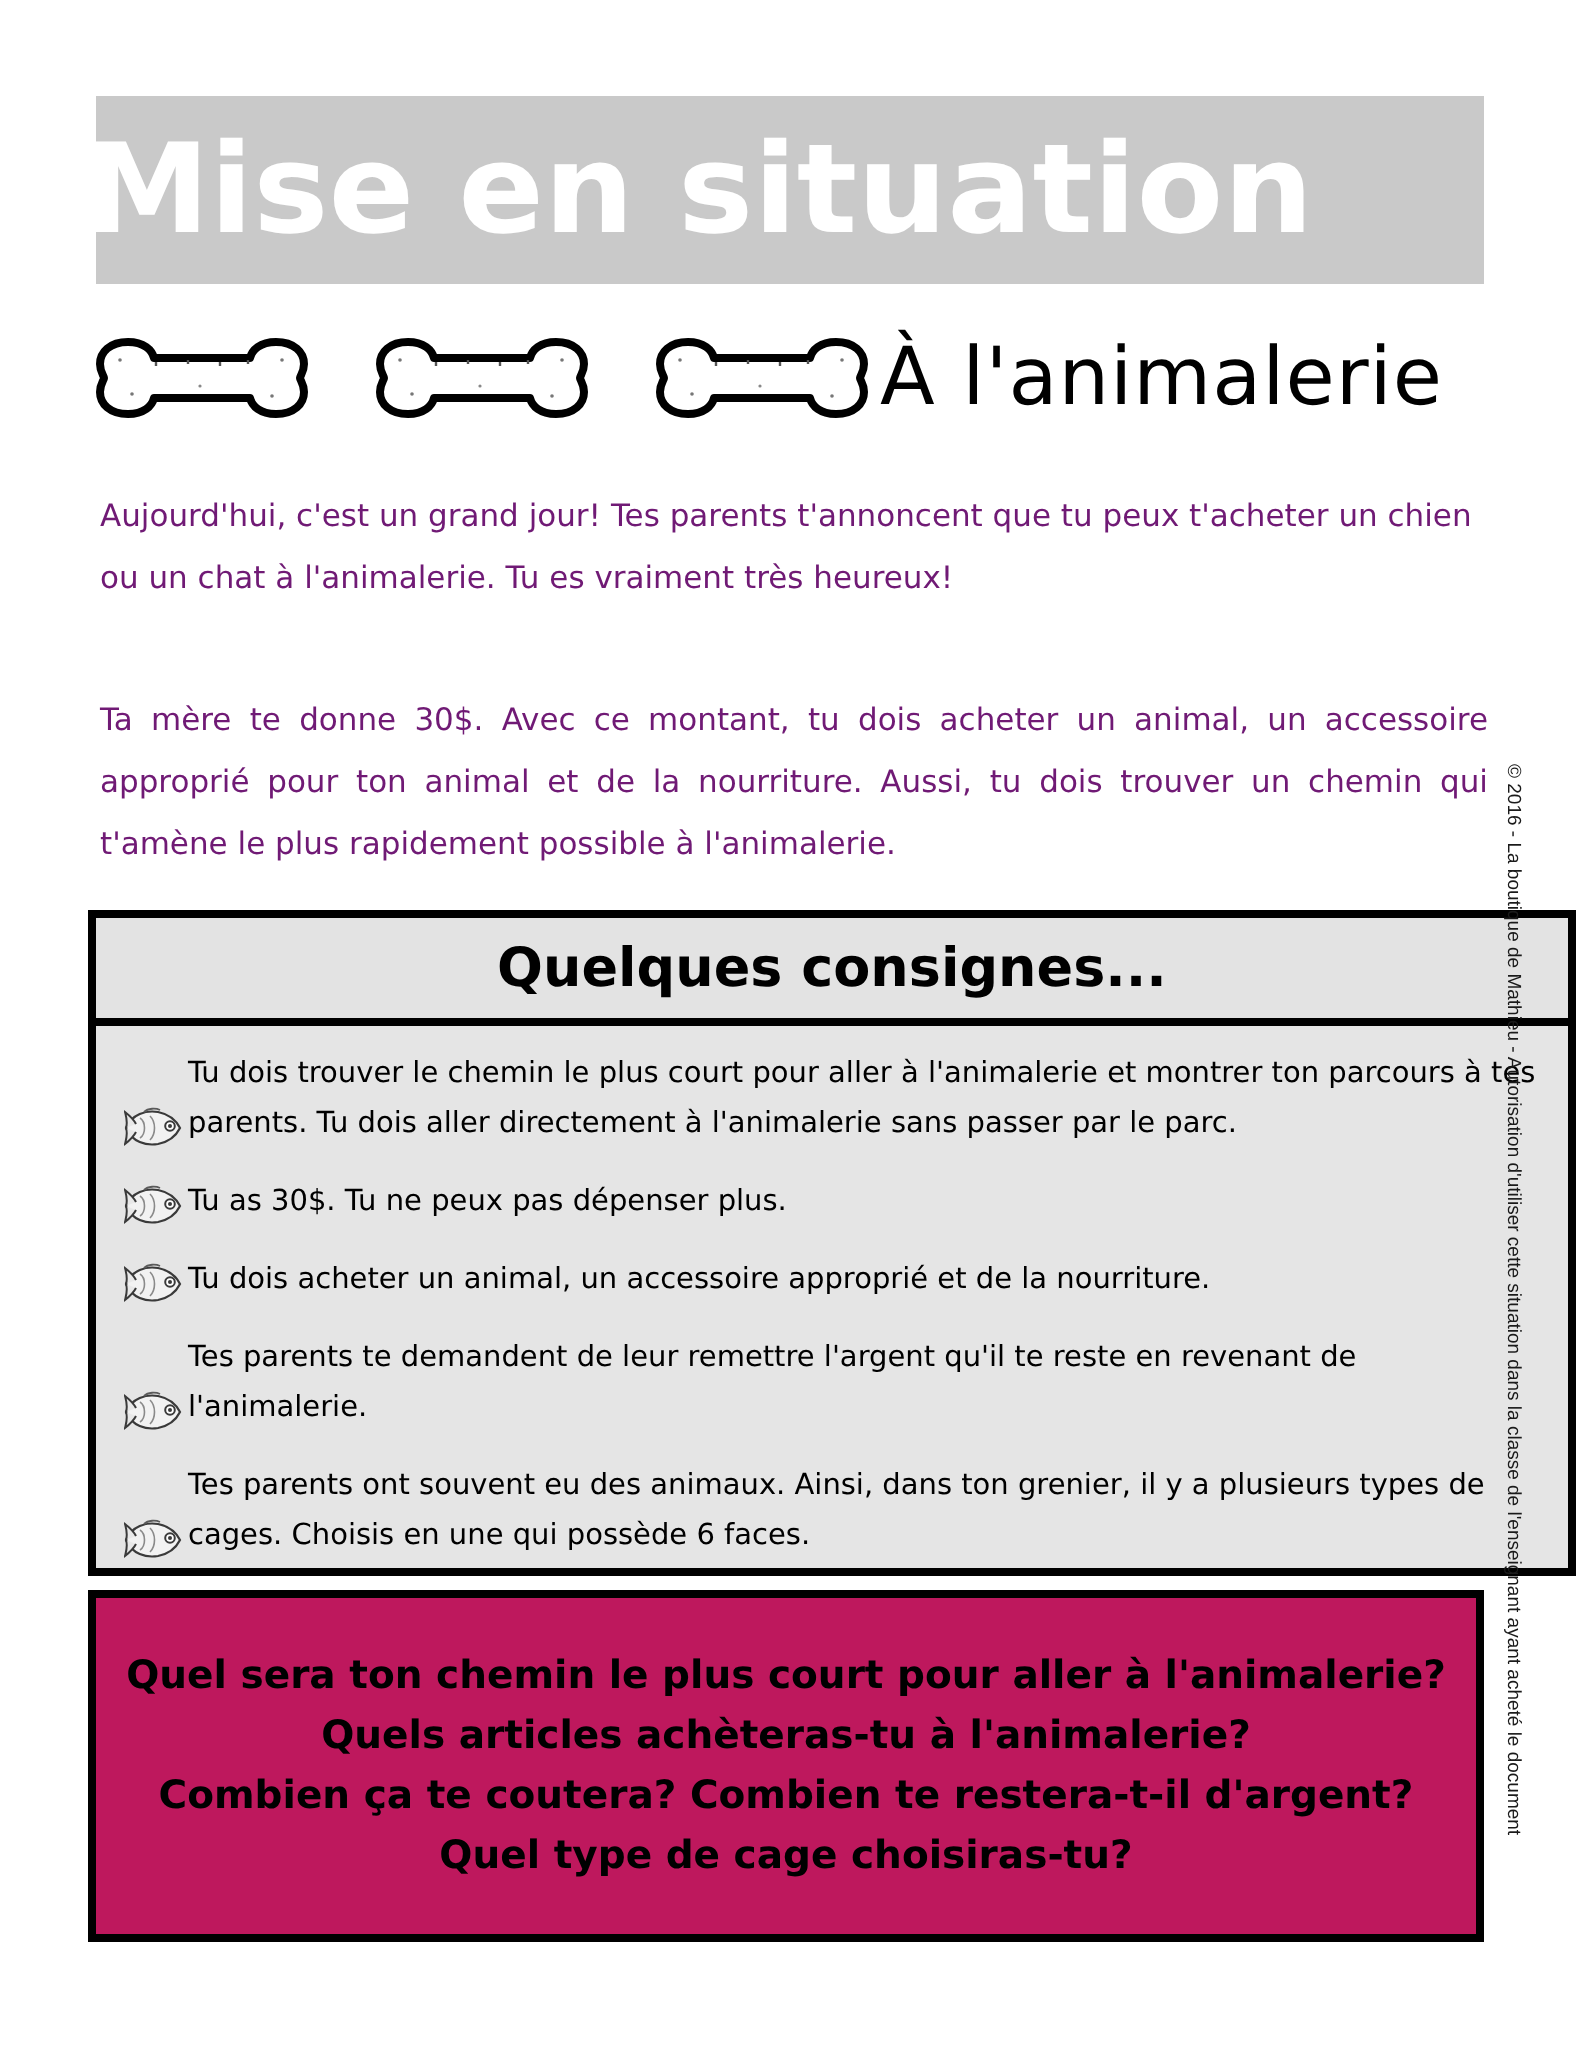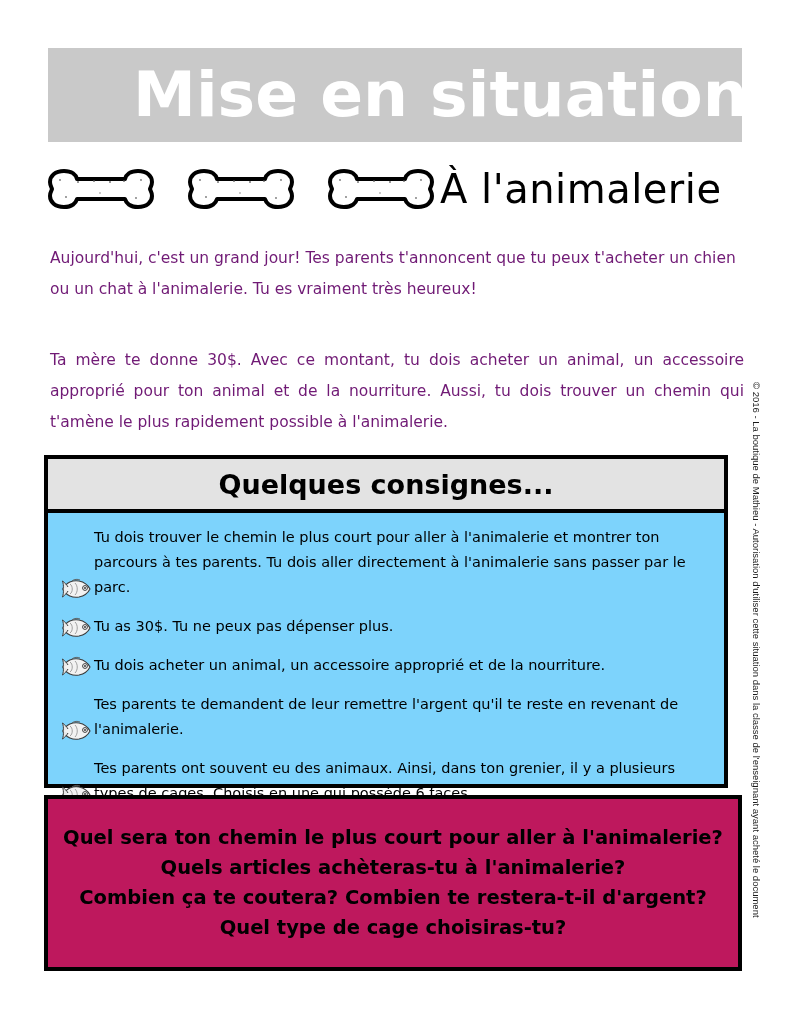--- a/index.html
+++ b/index.html
@@ -26,21 +26,21 @@
   
   .title-banner {
     position: absolute;
     left: 48px;
     top: 48px;
     width: 694px;
     height: 94px;
     background: #c9c9c9;
     display: flex;
     align-items: center;
-    justify-content: flex-end;
+    justify-content: flex-start;
   }
   .title-text {
     color: #ffffff;
     font-family: "DejaVu Sans", sans-serif;
     font-weight: bold;
     font-size: 62px;
     line-height: 1;
     letter-spacing: 0px;
     white-space: nowrap;
     transform: scaleX(1.02);
@@ -93,25 +93,25 @@
     width: 694px;
     text-align: justify;
     text-justify: inter-word;
   }
 
   
   .consignes-box {
     position: absolute;
     left: 44px;
     top: 455px;
-    width: 684px;
+    width: 744px;
     height: 333px;
     border: 4px solid #000000;
     box-sizing: border-box;
-    background: #7dd3fc;
+    background: #e5e5e5;
   }
   .consignes-header {
     height: 50px;
     background: #e3e3e3;
     border-bottom: 4px solid #000000;
     display: flex;
     align-items: center;
     justify-content: center;
   }
   .consignes-header-text {

